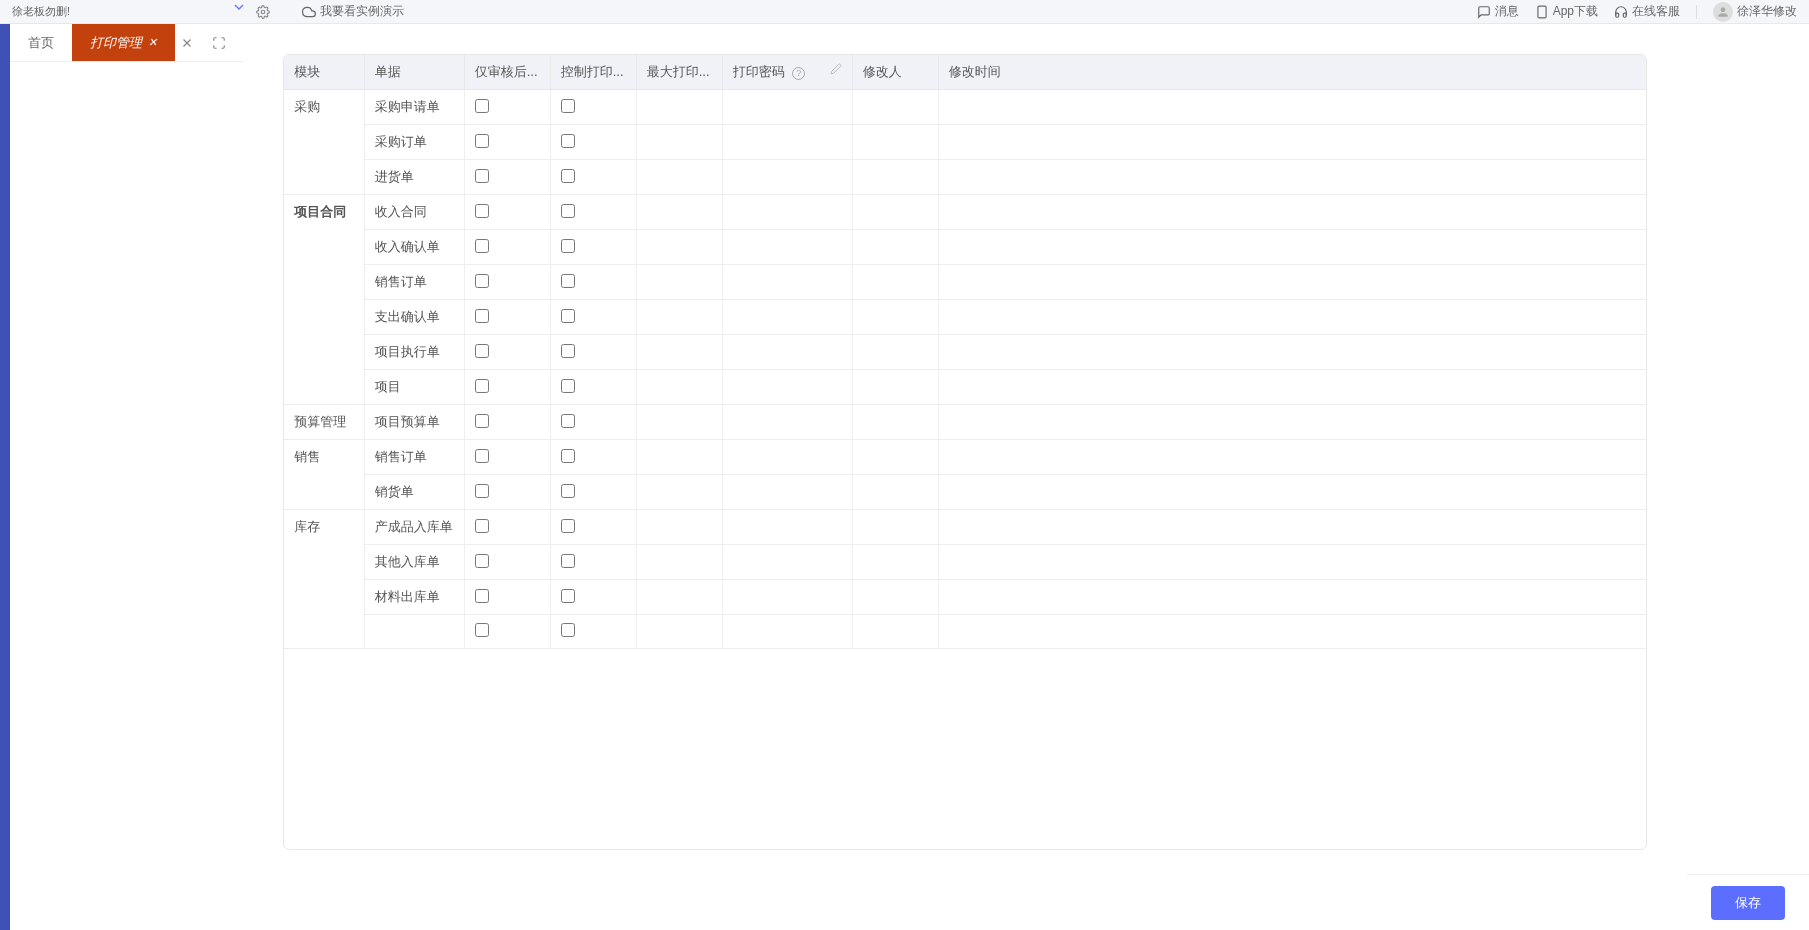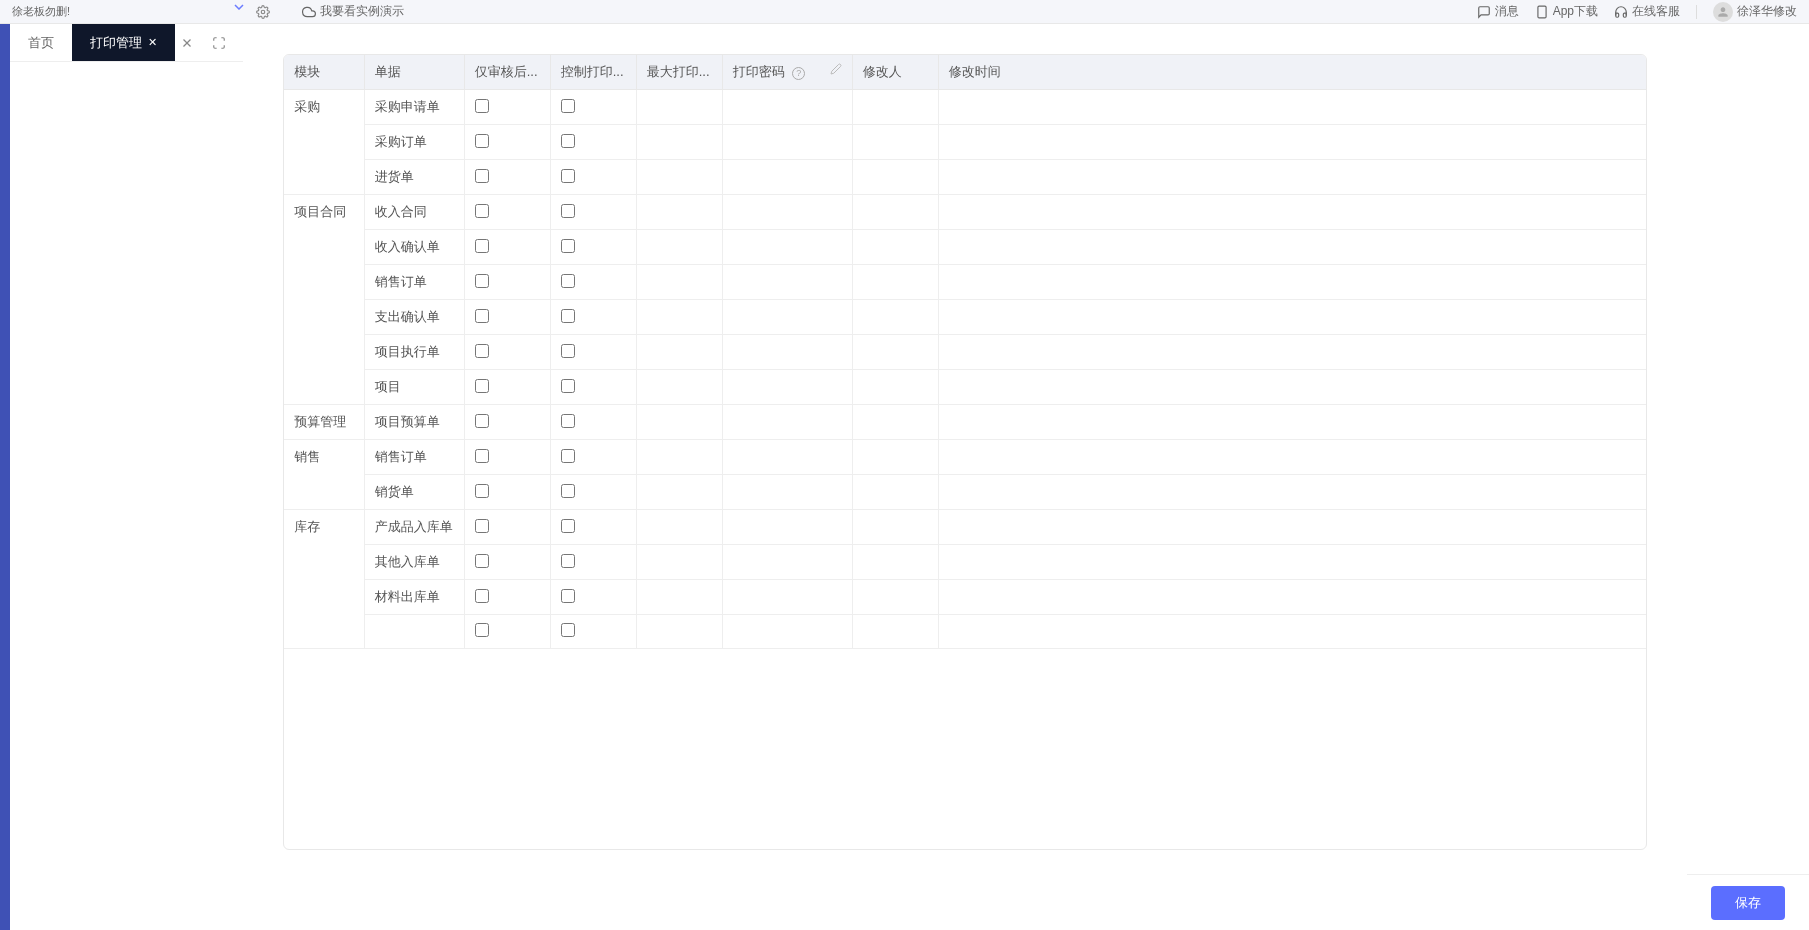--- a/index.html
+++ b/index.html
@@ -17,21 +17,21 @@
 .avatar { width: 20px; height: 20px; border-radius: 50%; background: #ddd; display: inline-flex; align-items: center; justify-content: center; }
 .avatar svg { width: 14px; height: 14px; color: #aaa; }
 .divider-v { width: 1px; height: 14px; background: #ddd; }
 
 .main-area { display: flex; height: calc(100vh - 24px); }
 .left-strip { width: 10px; background: #3f51b5; }
 .content { flex: 1; display: flex; flex-direction: row; background: #fff; }
 
 .tabbar { height: 38px; background: #fff; display: flex; align-items: stretch; border-bottom: 1px solid #eee; position: relative; }
 .tab { padding: 0 18px; display: flex; align-items: center; font-size: 13px; color: #666; cursor: pointer; }
-.tab.active { background: #0f172a; color: #fff; }
+.tab.active { background: #c2410c; color: #fff; font-style: italic; }
 .tab-close { margin-left: 6px; font-size: 11px; }
 .tabbar-actions { margin-left: auto; display: flex; align-items: center; gap: 8px; padding-right: 12px; }
 .tabbar-actions .icon-btn { width: 24px; height: 24px; display: flex; align-items: center; justify-content: center; cursor: pointer; color: #888; }
 
 .page-body { flex: 1; padding: 30px 40px 0 40px; overflow: hidden; display: flex; flex-direction: column; background: #fff; }
 .table-wrap { flex: 1; overflow: hidden; position: relative; border: 1px solid #e8e8e8; border-radius: 6px; }
 .table-scroll { height: 100%; overflow-y: auto; }
 table { width: 100%; border-collapse: collapse; table-layout: fixed; }
 thead th { background: #f0f2f7; font-weight: 500; text-align: left; padding: 8px 10px; font-size: 13px; border-bottom: 1px solid #e8e8e8; border-right: 1px solid #e8e8e8; position: sticky; top: 0; color: #555; white-space: nowrap; overflow: hidden; text-overflow: ellipsis; }
 thead th:last-child { border-right: none; }
@@ -197,21 +197,21 @@
                 <tr>
                   <td>进货单</td>
                   <td><input type="checkbox" style=""></td>
                   <td><input type="checkbox" style=""></td>
                   <td></td>
                   <td></td>
                   <td></td>
                   <td></td>
                 </tr>
                 <tr>
-                  <td rowspan="6" style="vertical-align: top;">项目合同</td>
+                  <td rowspan="6" style="vertical-align: top; font-weight: bold;">项目合同</td>
                   <td>收入合同</td>
                   <td><input type="checkbox" style=""></td>
                   <td><input type="checkbox" style=""></td>
                   <td></td>
                   <td></td>
                   <td></td>
                   <td></td>
                 </tr>
                 <tr>
                   <td>收入确认单</td>

